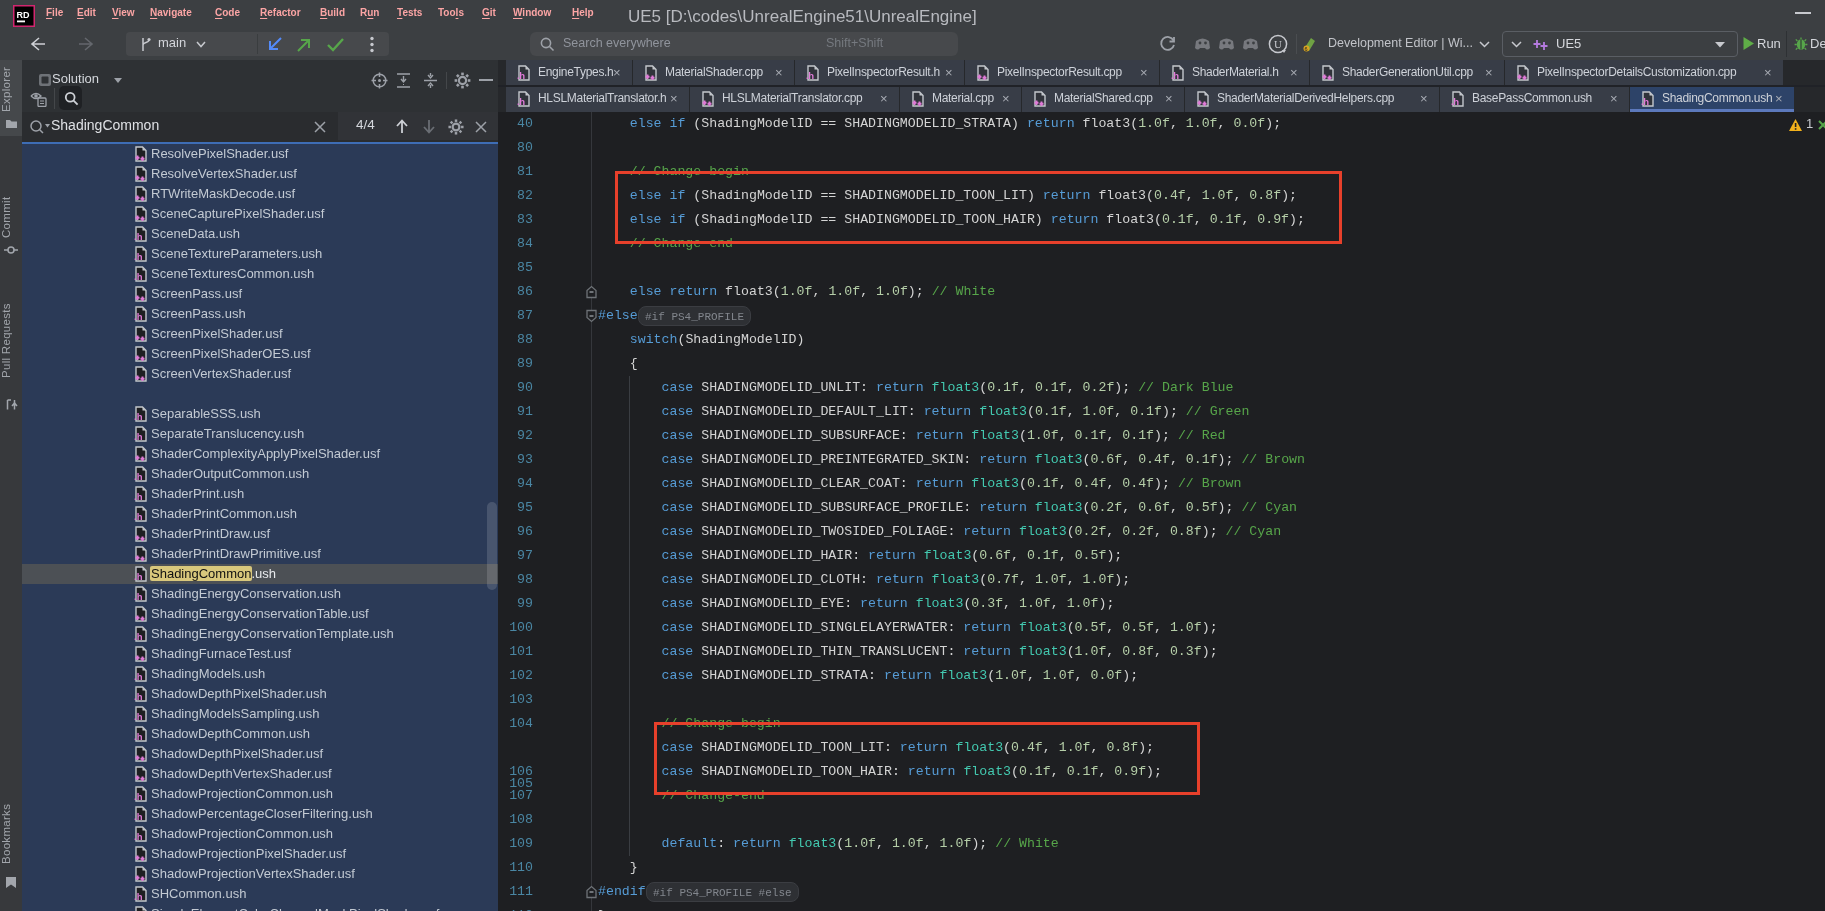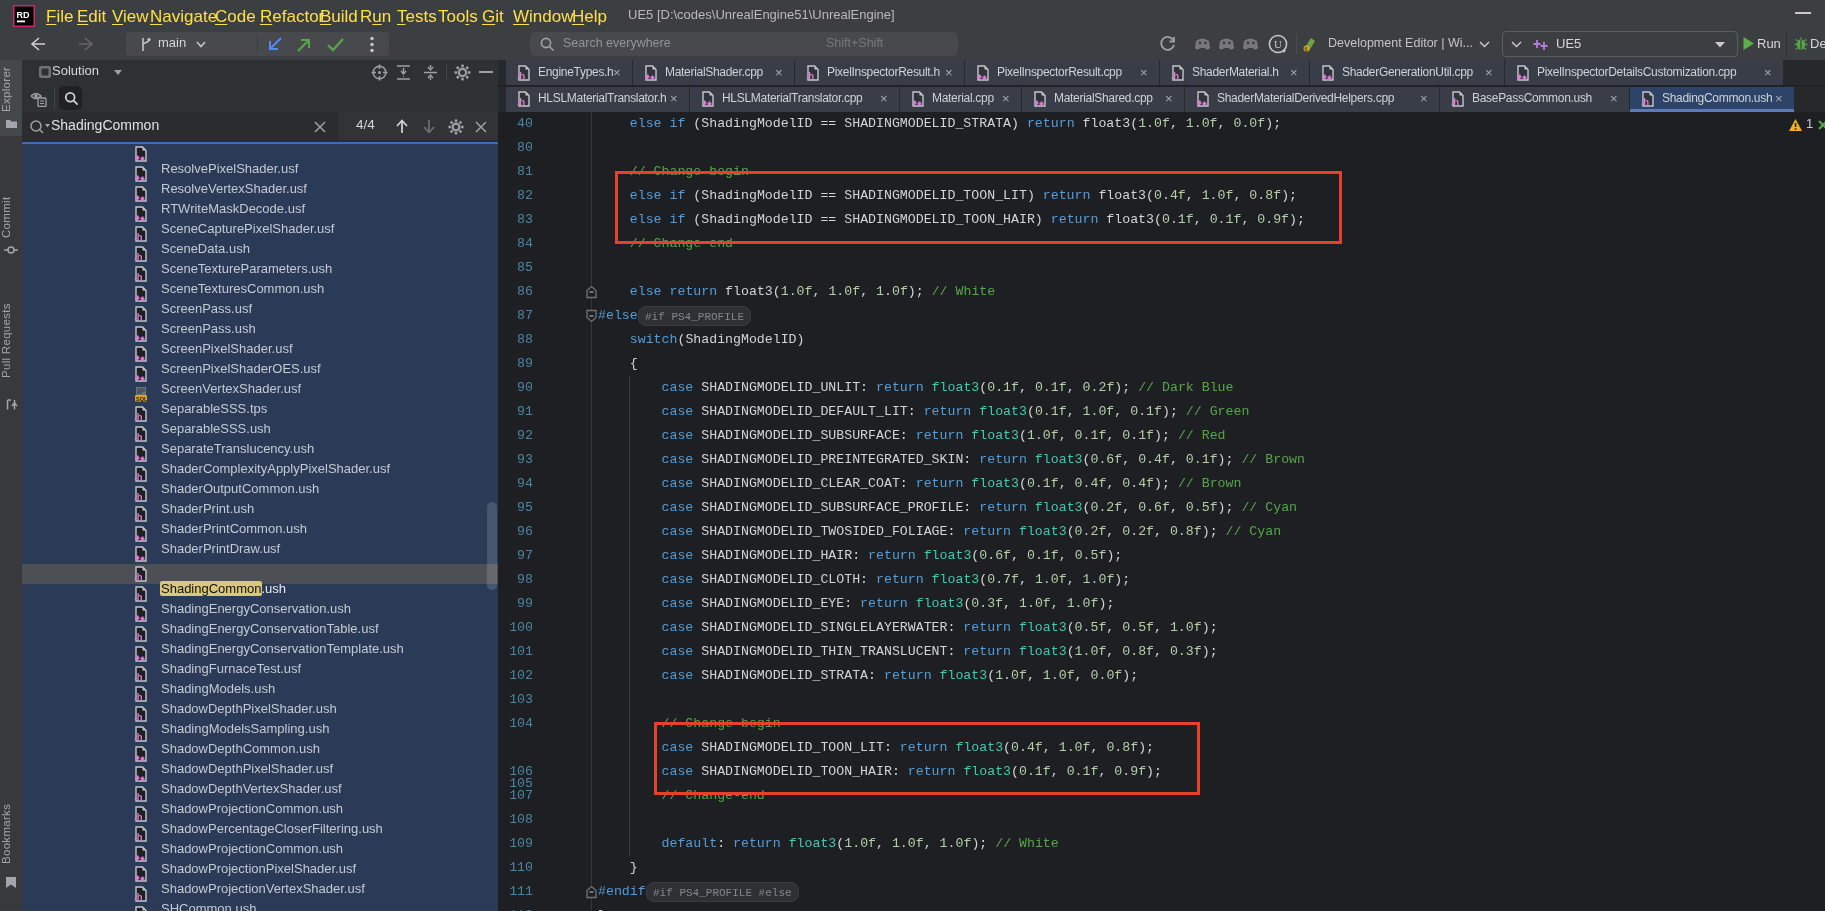--- a/index.html
+++ b/index.html
@@ -1,37 +1,37 @@
 <!DOCTYPE html>
 <html><head><meta charset="utf-8">
 <style>
 *{margin:0;padding:0;box-sizing:border-box;}
 html,body{width:1825px;height:911px;overflow:hidden;background:#1E1F22;font-family:"Liberation Sans",sans-serif;}
 .abs{position:absolute;}
 
 #menubar{position:absolute;left:0;top:0;width:1825px;height:28px;background:#3C3F42;}
 #toolbar{position:absolute;left:0;top:28px;width:1825px;height:32px;background:#3C3F42;}
-.mi{position:absolute;top:7px;font-size:17px;color:#fde047;}
+.mi{position:absolute;top:7px;font-size:10px;color:#fca5a5;font-weight:bold;}
 .mi u{text-decoration:underline;text-underline-offset:2px;}
-#title{position:absolute;left:628px;top:7px;font-size:13px;color:#B8BABF;}
+#title{position:absolute;left:628px;top:7px;font-size:17px;color:#B8BABF;}
 
 #vcs{position:absolute;left:126px;top:4px;width:263px;height:24px;background:#47494C;border-radius:4px;}
 #searchbox{position:absolute;left:530px;top:4px;width:428px;height:24px;background:#47494C;border-radius:6px;}
 
 #actbar{position:absolute;left:0;top:60px;width:22px;height:851px;background:#37393C;}
 .vlabel{position:absolute;left:0;width:22px;color:#A2A6AC;font-size:11.5px;writing-mode:vertical-rl;transform:rotate(180deg);text-align:center;letter-spacing:.3px;}
 
 #lpanel{position:absolute;left:22px;top:60px;width:476px;height:851px;background:#2E3134;}
-#phead{position:absolute;left:0;top:0;width:476px;height:25px;}
+#phead{position:absolute;left:0;top:8px;width:476px;height:25px;}
 #ptools{position:absolute;left:0;top:25px;width:476px;height:27px;}
 #psearch{position:absolute;left:0;top:52px;width:476px;height:32px;background:#2A2C2F;border-bottom:2px solid #3E6DB5;}
 #tree{position:absolute;left:0;top:84px;width:476px;height:767px;background:#2B3A57;overflow:hidden;}
 .trow{position:absolute;left:0;width:476px;height:20px;font-size:13px;color:#C3CAD3;line-height:20px;white-space:nowrap;}
 .trow .ic{position:absolute;left:111px;top:2px;}
-.trow .tx{position:absolute;left:139px;top:0px;margin-top:15px;}
+.trow .tx{position:absolute;left:129px;top:0px;}
 .trow.sel{background:#4C5055;}
 .hl{background:#D8C77C;color:#101010;border-radius:2px;padding:0 1px;margin:0 -1px;}
 #treescroll{position:absolute;left:465px;top:358px;width:10px;height:88px;background:rgba(255,255,255,.14);border-radius:5px;}
 
 #editor{position:absolute;left:498px;top:60px;width:1327px;height:851px;background:#1E1F22;}
 .tabrow{position:absolute;left:0;width:1327px;height:26px;background:#26282B;}
 .tab{position:absolute;top:0;height:26px;background:#383D47;border-right:1px solid #26282B;font-size:12px;letter-spacing:-0.3px;color:#CED2D9;}
 .tab .ti{position:absolute;top:5px;}
 .tab .tt{position:absolute;top:5px;white-space:nowrap;}
 .tab .tx{position:absolute;top:5px;color:#A8ACB4;font-size:13px;}
@@ -362,29 +362,20 @@
         </svg>
         <span class="tx">ScreenPixelShaderOES.usf</span>
       </div>
 <div class="trow" style="top:220px">
         <svg class="ic" width="15" height="16" viewBox="0 0 15 16">
           <path d="M3 1 H9.5 L13 4.5 V15 H3 Z" fill="#1E1F22" stroke="#C3C7CC" stroke-width="1.4"></path>
           <path d="M9.5 1 L9.5 4.5 L13 4.5" fill="#C3C7CC"></path>
           <path d="M4.5 9.5 V14 M2.5 11.75 H6.5 M9.5 10.5 V15 M7.5 12.75 H11.5" stroke="#E07BD8" stroke-width="1.9"></path>
         </svg>
         <span class="tx">ScreenVertexShader.usf</span>
-      </div>
-<div class="trow" style="top:240px">
-        <svg class="ic" width="15" height="16" viewBox="0 0 15 16">
-          <path d="M3 1 H13 V10 H3 Z" fill="#6E7277"></path>
-          <path d="M4 3 H12 M4 5 H12 M4 7 H9" stroke="#2B3A57" stroke-width="1"></path>
-          <rect x="2" y="9" width="12" height="6.5" rx="1" fill="#D9A521"></rect>
-          <text x="3" y="14.5" font-size="5.5" font-weight="bold" fill="#1E1F22" font-family="Liberation Sans">SQL</text>
-        </svg>
-        <span class="tx">SeparableSSS.tps</span>
       </div>
 <div class="trow" style="top:260px">
         <svg class="ic" width="15" height="16" viewBox="0 0 15 16">
           <path d="M3 1 H9.5 L13 4.5 V15 H3 Z" fill="#1E1F22" stroke="#C3C7CC" stroke-width="1.4"></path>
           <path d="M9.5 1 L9.5 4.5 L13 4.5" fill="#C3C7CC"></path>
           <text x="1" y="13.5" font-size="9.5" font-weight="bold" fill="#E07BD8" font-family="Liberation Sans">.h</text>
         </svg>
         <span class="tx">SeparableSSS.ush</span>
       </div>
 <div class="trow" style="top:280px">

